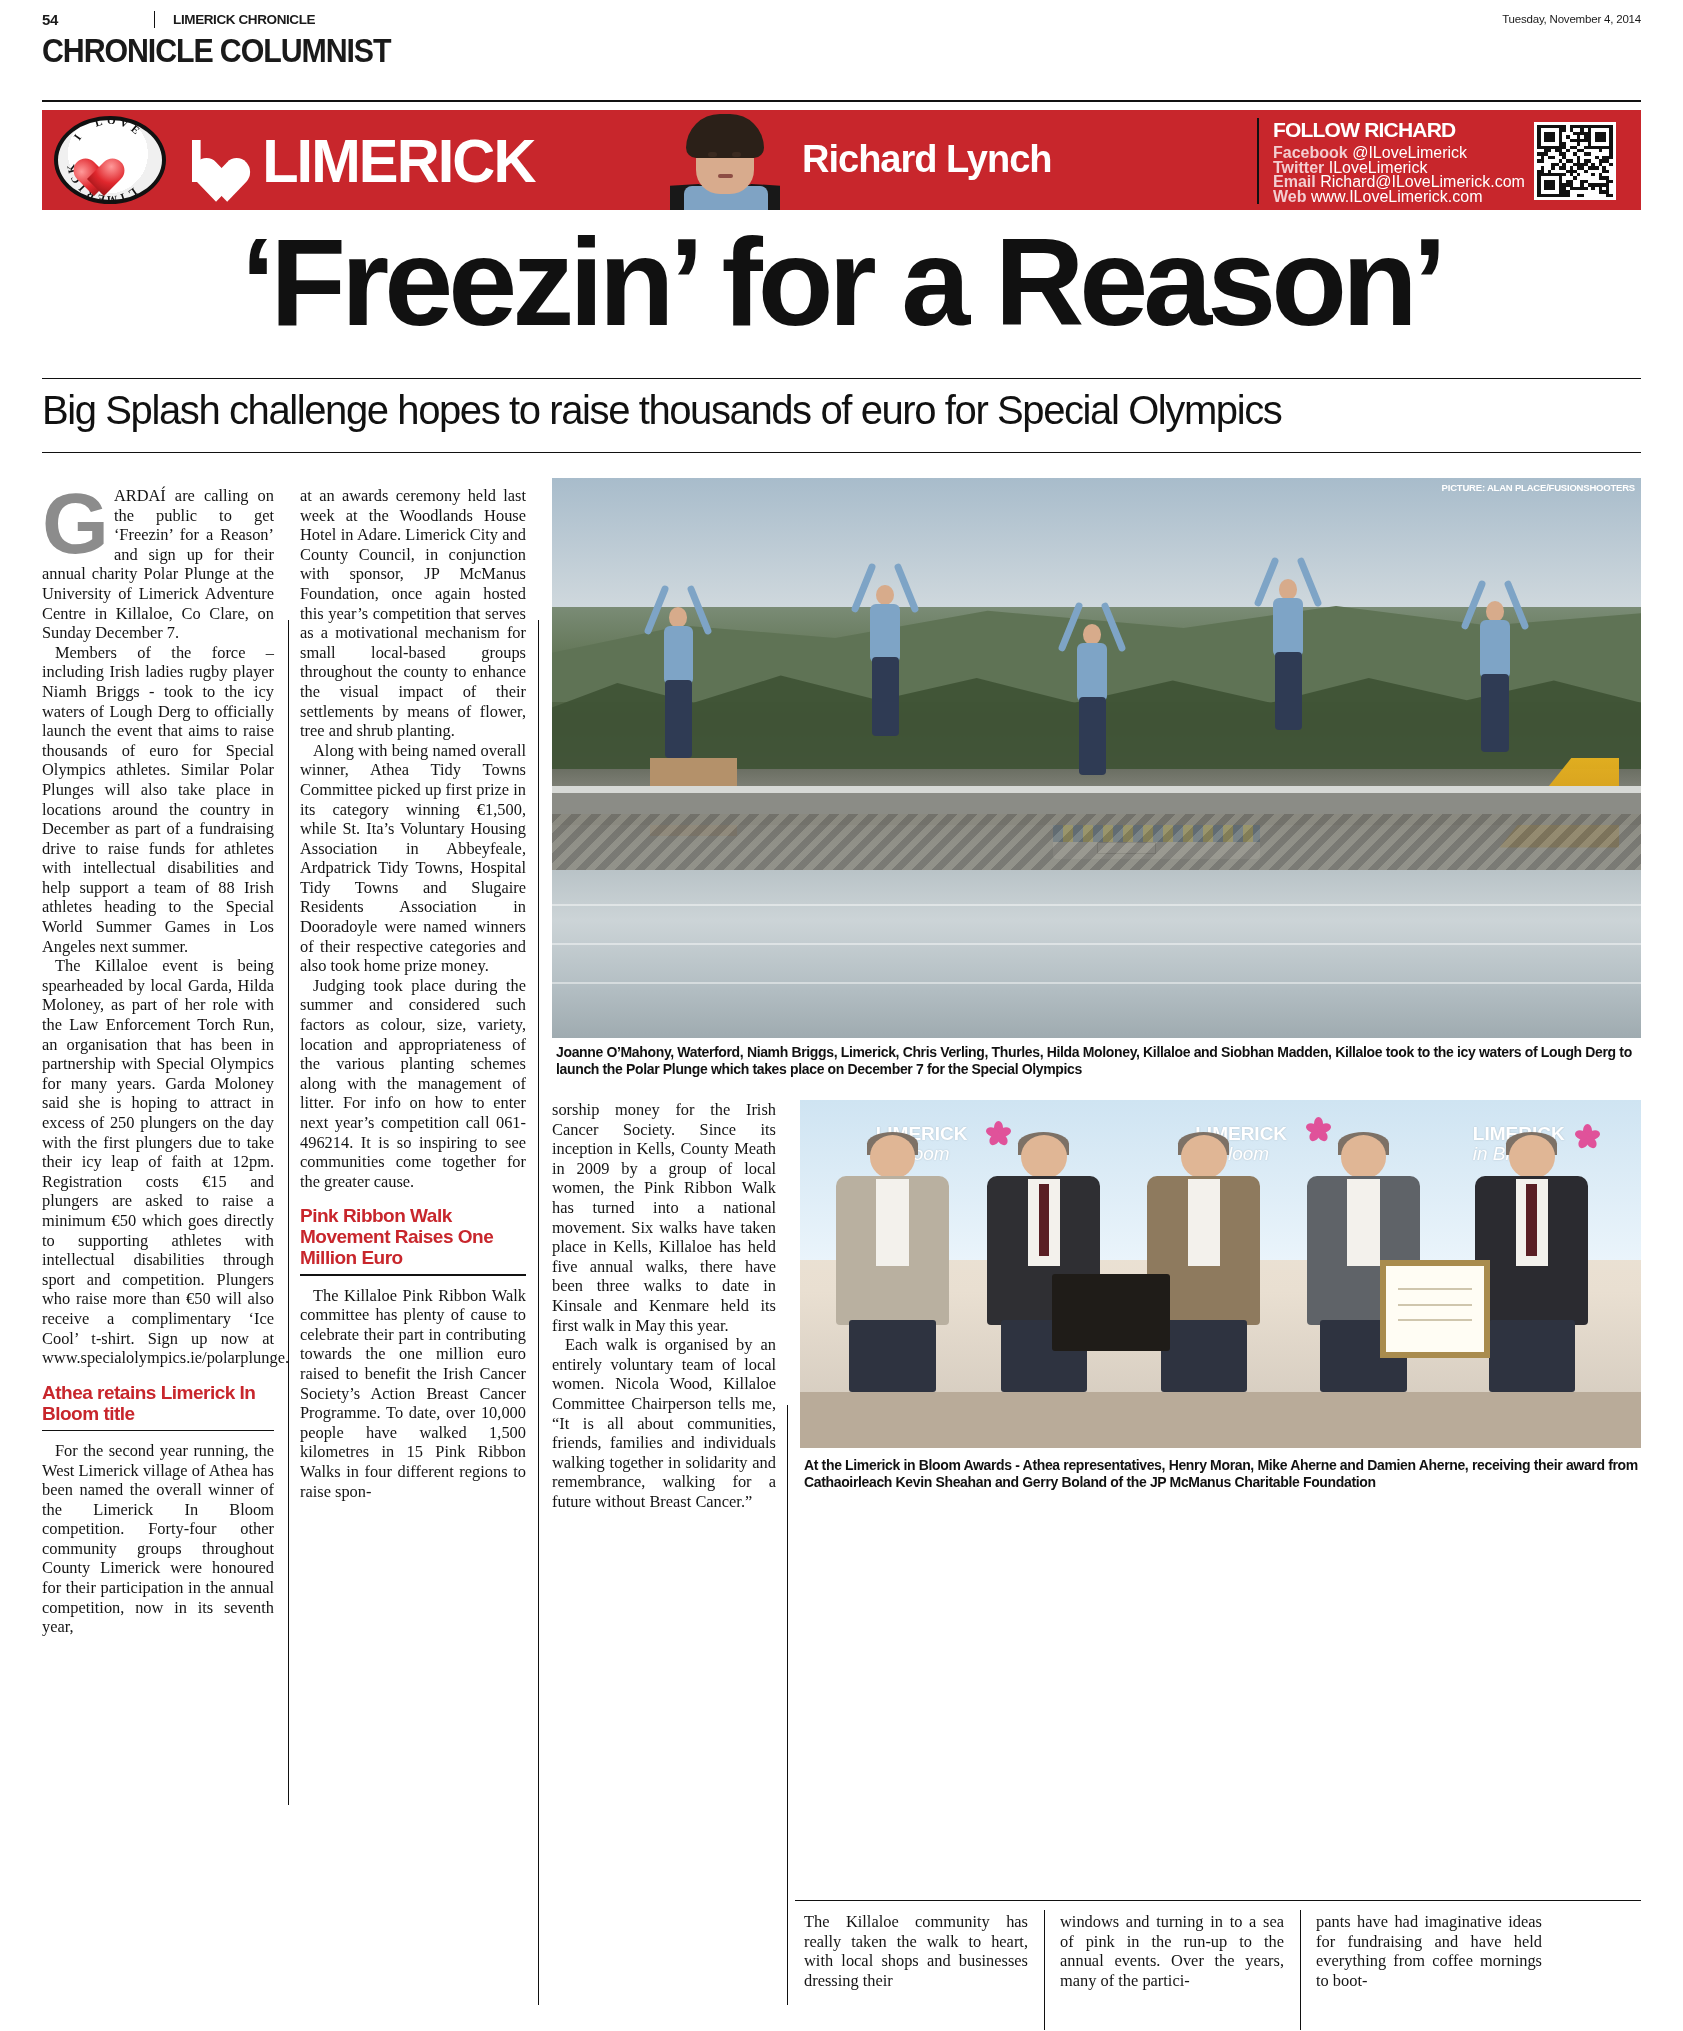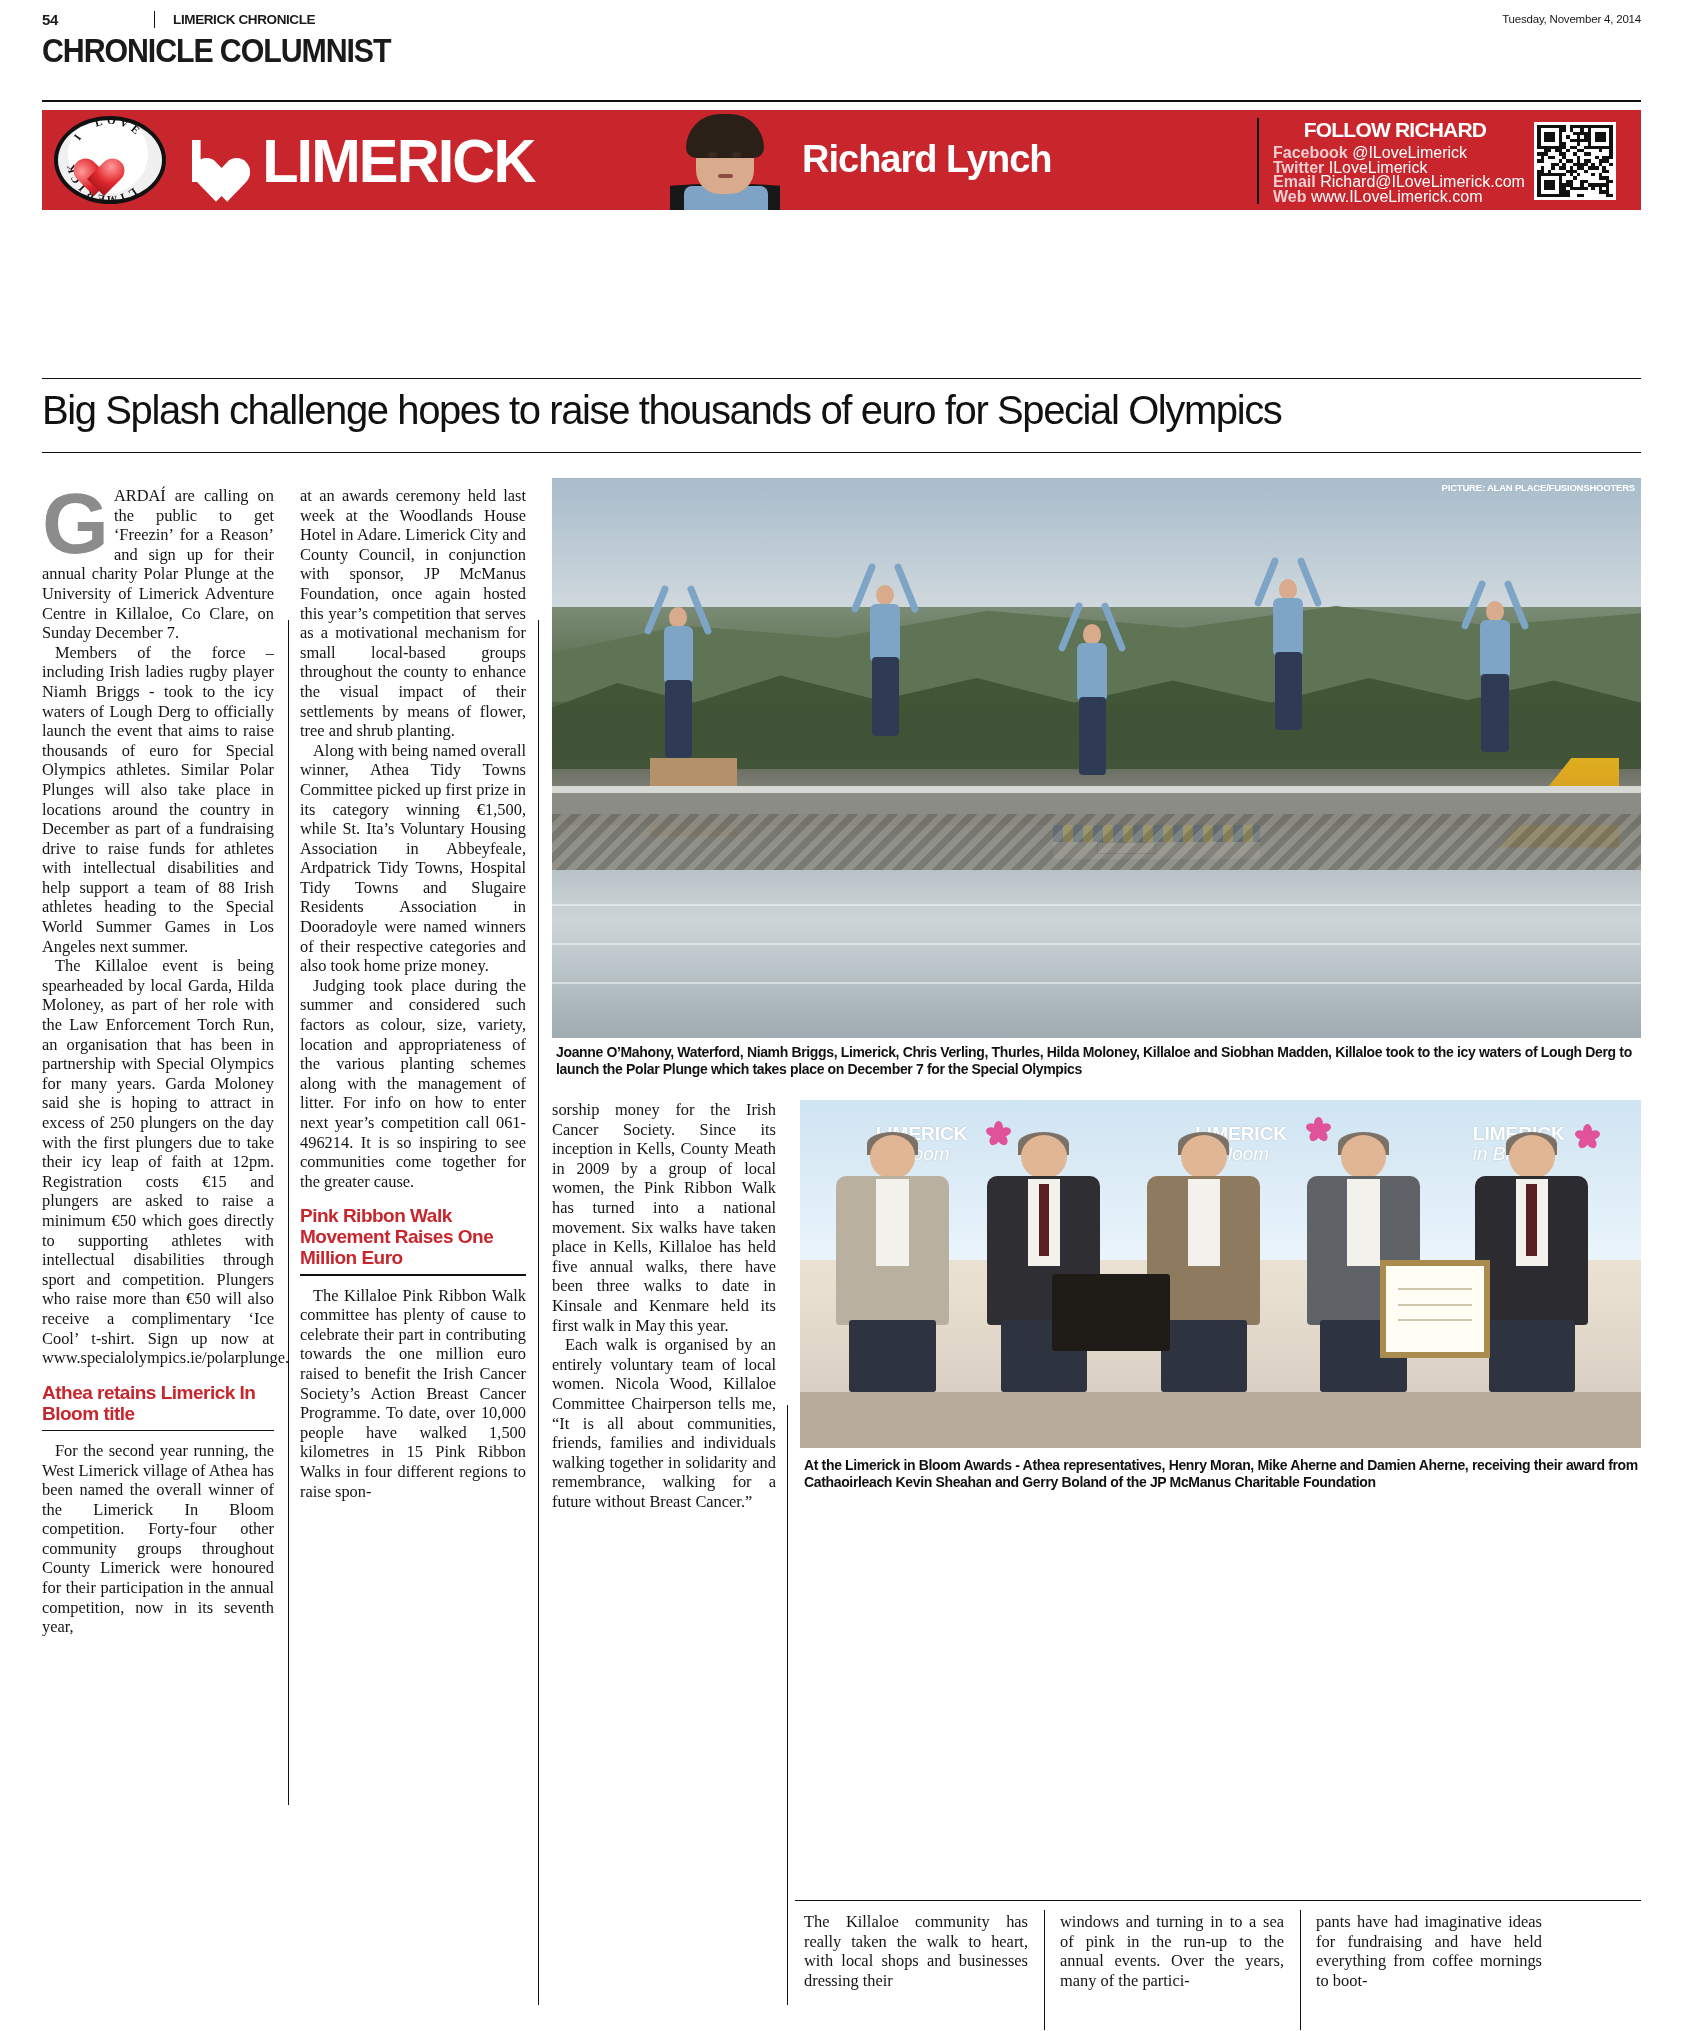--- a/index.html
+++ b/index.html
@@ -44,21 +44,21 @@
   .portrait .eyeL,.portrait .eyeR{position:absolute;top:42px;width:9px;height:5px;background:#3a2a20;border-radius:3px;}
   .portrait .eyeL{left:46px;} .portrait .eyeR{left:70px;}
   .portrait .mouth{position:absolute;left:56px;top:64px;width:15px;height:4px;background:#8d4d44;border-radius:3px;}
   .portrait .shirt{position:absolute;left:22px;top:76px;width:84px;height:26px;background:#7fa3c4;border-radius:8px 8px 0 0;}
   .portrait .suit{position:absolute;left:8px;top:74px;width:110px;height:28px;background:#181818;
      clip-path:polygon(0 100%,0 6%,26% 0,50% 34%,74% 0,100% 6%,100% 100%);}
 
   .byline{position:absolute;left:760px;top:28px;color:#fff;font-family:"Liberation Sans",sans-serif;font-weight:bold;font-size:38px;letter-spacing:-1px;}
 
   .follow{position:absolute;left:1215px;top:8px;width:260px;height:86px;border-left:2px solid #111;padding-left:14px;box-sizing:border-box;}
-  .follow h4{margin:0 0 4px 0;color:#fff;font-family:"Liberation Sans",sans-serif;font-weight:bold;font-size:21px;letter-spacing:-.8px;text-align:center;}
+  .follow h4{margin:0 0 4px 0;color:#fff;font-family:"Liberation Sans",sans-serif;font-weight:bold;font-size:21px;letter-spacing:-.8px;}
   .follow .ln{font-family:"Liberation Sans",sans-serif;font-size:16px;line-height:14.5px;color:#fff;white-space:nowrap;}
   .follow .ln b{color:#f3cdd0;font-weight:bold;}
   .follow .ln .val{color:#fff;}
 
   .qr{position:absolute;left:1492px;top:12px;width:82px;height:78px;background:#fff;padding:3px;box-sizing:border-box;}
   .qr canvas,.qr .grid{width:100%;height:100%;display:block;}
 
   
   .headline{position:absolute;left:42px;top:222px;width:1599px;text-align:center;
      font-family:"Liberation Sans",sans-serif;font-weight:bold;font-size:124px;line-height:120px;letter-spacing:-5px;color:#111;}
@@ -651,20 +651,21 @@
           <div style="background: rgb(255, 255, 255);"></div>
           <div style="background: rgb(255, 255, 255);"></div>
           <div style="background: rgb(255, 255, 255);"></div>
           <div style="background: rgb(255, 255, 255);"></div>
           <div style="background: rgb(17, 17, 17);"></div>
           <div style="background: rgb(17, 17, 17);"></div>
         </div>
       </div>
   </div>
 
+  <div class="headline">‘Freezin’ for a Reason’</div>
   <div class="rule-b"></div>
   <div class="deck">Big Splash challenge hopes to raise thousands of euro for Special Olympics</div>
   <div class="rule-c"></div>
 
   <div class="colrule" style="left:288px;top:620px;height:1185px;"></div>
   <div class="colrule" style="left:538px;top:620px;height:1385px;"></div>
   <div class="colrule" style="left:787px;top:1405px;height:600px;"></div>
   <div class="colrule" style="left:1044px;top:1910px;height:120px;"></div>
   <div class="colrule" style="left:1300px;top:1910px;height:120px;"></div>
   <div class="botrule" style="left:795px;top:1900px;width:846px;"></div>

